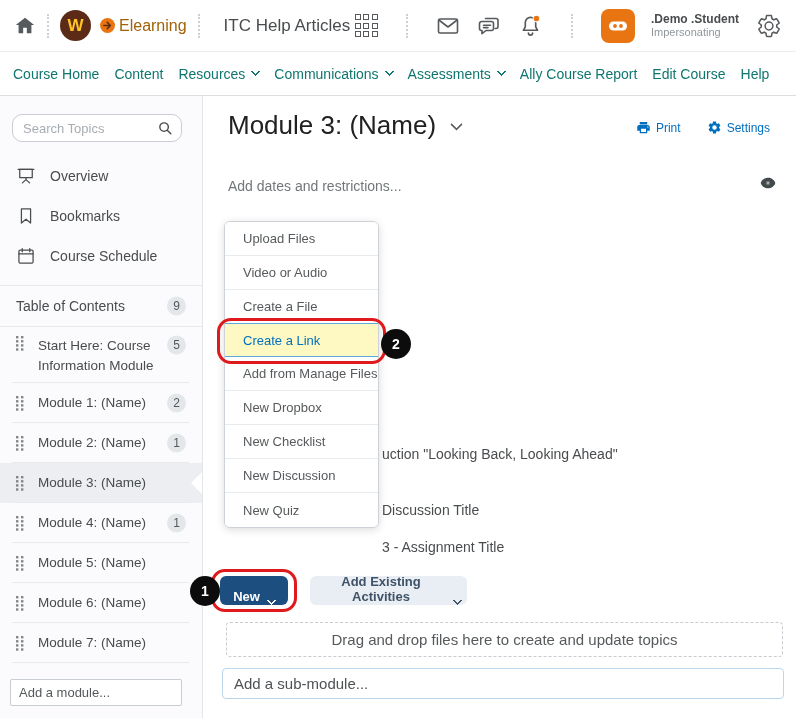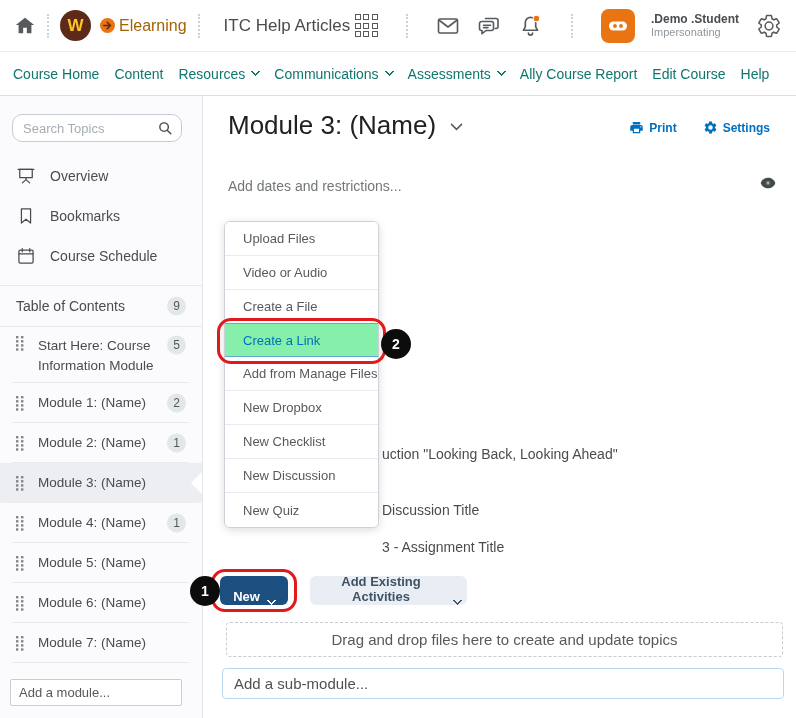--- a/index.html
+++ b/index.html
@@ -109,41 +109,41 @@
 
   
   .main { position:absolute; top:96px; left:204px; width:592px; height:622px; background:#fff; }
   .page-title {
     position:absolute; top:14px; left:24px; display:flex; align-items:center; gap:16px;
     font-size:26px; color:#202122; cursor:pointer;
   }
   .toolbar { position:absolute; top:24px; right:26px; display:flex; gap:26px; }
   .tool-btn {
     display:flex; align-items:center; gap:5px; color:#006fbf;
-    font-size:12px; font-weight:bold; cursor:pointer;
+    font-size:12px; font-weight:normal; cursor:pointer;
   }
   .dates-row { position:absolute; top:82px; left:24px; font-size:14px; color:#72777a; cursor:pointer; }
   .eye { position:absolute; top:81px; right:20px; cursor:pointer; }
   .fragment { position:absolute; left:178px; font-size:14px; color:#494c4e; white-space:nowrap; }
   .frag-1 { top:350px; } .frag-2 { top:406px; } .frag-3 { top:443px; }
 
   
   .menu {
     position:absolute; top:125px; left:20px; width:155px; background:#fff;
     border:1px solid #ccd2d7; border-radius:6px; z-index:5;
     box-shadow:0 2px 8px rgba(0,0,0,0.14); overflow:hidden;
   }
   .menu-item {
     height:34px; display:flex; align-items:center; padding-left:18px;
     font-size:13px; color:#565a5c; border-bottom:1px solid #e8ebee; cursor:pointer;
     background:#fff;
   }
   .menu-item:last-child { border-bottom:none; }
   .menu-item.highlight {
-    background:#86efac; color:#006fbf;
+    background:#fef9c3; color:#006fbf;
     border-top:1px solid #62a8d8; border-bottom:1px solid #62a8d8; margin-top:-1px;
   }
 
   
   .btn {
     position:absolute; height:29px; border:none; border-radius:6px;
     font-family:"Liberation Sans", sans-serif; font-size:13px; font-weight:bold;
     display:flex; align-items:flex-end; justify-content:center; gap:8px; cursor:pointer;
   }
   .btn-new { top:480px; left:16px; width:68px; background:#1d4e80; color:#fff; }

